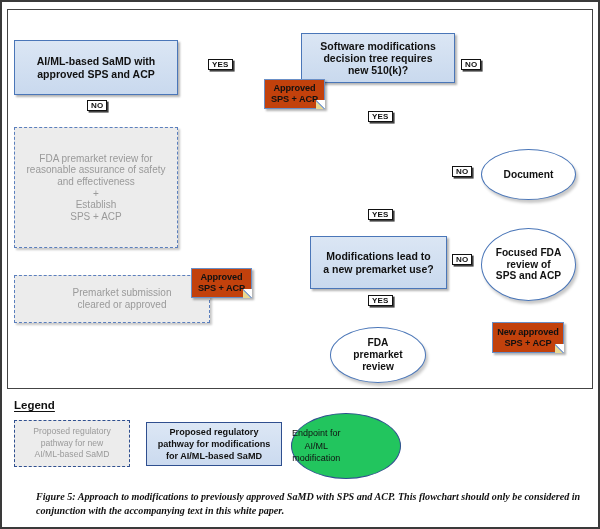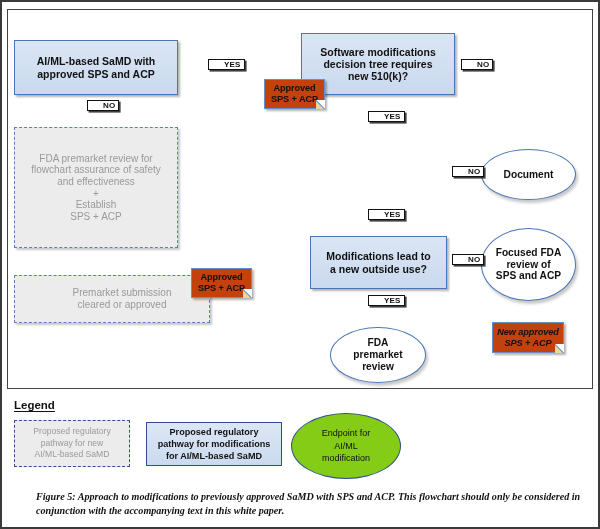--- a/index.html
+++ b/index.html
@@ -36,43 +36,43 @@
   .note-fold{position:absolute;right:-1px;bottom:-1px;width:9px;height:9px;
              background:linear-gradient(225deg,#ffffff 0 49%,#8aa6cf 49% 56%,#e8d995 56% 100%);}
 
   .endpoint{border:1.3px solid #4a76b8;border-radius:50%;background:#fff;
             color:#111;font-size:10.2px;font-weight:600;
             box-shadow:2px 3px 3px rgba(0,0,0,.22);}
 
   
   .edge-lbl{position:absolute;background:#fff;border:1.3px solid #111;
             color:#111;font-size:8px;font-weight:700;
-            padding:1px 3px 0 15px;line-height:1.05;
+            padding:1px 3px 0 3px;line-height:1.05;
             box-shadow:1.6px 1.6px 0 rgba(0,0,0,.75);
             letter-spacing:.2px;}
 
   
   .legend-title{position:absolute;left:14px;top:399px;font-size:11.5px;
                 font-weight:700;color:#111;text-decoration:underline;
                 text-underline-offset:2px;}
   .legend-grey{position:absolute;left:14px;top:420px;width:116px;height:47px;
                background:#ececec;border:1.6px dashed #2f4f8f;color:#9a9a9a;
                font-size:8.6px;display:flex;align-items:center;
                justify-content:center;text-align:center;line-height:1.35;
                box-sizing:border-box;}
   .legend-blue{position:absolute;left:146px;top:422px;width:136px;height:44px;
                background:linear-gradient(180deg,#dce7f5 0%,#cbdaef 100%);
                border:1.6px solid #2f4f8f;color:#111;font-size:9.1px;
                font-weight:600;display:flex;align-items:center;
                justify-content:center;text-align:center;line-height:1.35;
                box-sizing:border-box;}
   .legend-circle{position:absolute;left:291px;top:413px;width:110px;height:66px;
-                 border:1.3px solid #2f4f8f;border-radius:50%;background:#84cc16;
+                 border:1.3px solid #2f4f8f;border-radius:50%;background:#22c55e;
                  color:#111;font-size:9px;display:flex;align-items:center;
-                 justify-content:center;text-align:center;line-height:1.4;
+                 justify-content:flex-start;text-align:center;line-height:1.4;
                  box-sizing:border-box;}
 
   .caption{position:absolute;left:8px;top:490px;width:578px;
            font-family:"Liberation Serif","DejaVu Serif",serif;
            font-style:italic;font-weight:700;font-size:10.1px;color:#111;
            line-height:1.42;margin-left:28px;}
 
   svg.wires{position:absolute;left:0;top:0;width:600px;height:529px;
             pointer-events:none;}
 </style>
@@ -113,42 +113,42 @@
 
   <div class="chart-frame"></div>
 
   <div class="node proc-blue" style="left:14px;top:40px;width:164px;height:55px;flex-direction:column;">
     <span>AI/ML-based SaMD with</span>
     <span>approved SPS and ACP</span>
   </div>
 
   <div class="node proc-grey" style="left:14px;top:127px;width:164px;height:121px;flex-direction:column;">
     <span>FDA premarket review for</span>
-    <span>flowchart assurance of safety</span>
+    <span>reasonable assurance of safety</span>
     <span>and effectiveness</span>
     <span>+</span>
     <span>Establish</span>
     <span>SPS + ACP</span>
   </div>
 
   <div class="node proc-grey" style="left:14px;top:275px;width:196px;height:48px;flex-direction:column;padding-left:24px;">
     <span>Premarket submission</span>
     <span>cleared or approved</span>
   </div>
 
-  <div class="node proc-blue" style="left:301px;top:33px;width:154px;height:62px;flex-direction:column;">
+  <div class="node proc-blue" style="left:301px;top:33px;width:154px;height:50px;flex-direction:column;">
     <span>Software modifications</span>
     <span>decision tree requires</span>
     <span>new 510(k)?</span>
   </div>
 
 
   <div class="node proc-blue" style="left:310px;top:236px;width:137px;height:53px;flex-direction:column;">
     <span>Modifications lead to</span>
-    <span>a new outside use?</span>
+    <span>a new premarket use?</span>
   </div>
 
   <div class="node endpoint" style="left:481px;top:149px;width:95px;height:51px;">
     <span>Document</span>
   </div>
 
   <div class="node endpoint" style="left:481px;top:228px;width:95px;height:73px;flex-direction:column;">
     <span>Focused FDA</span>
     <span>review of</span>
     <span>SPS and ACP</span>
@@ -165,21 +165,21 @@
     <span>SPS + ACP</span>
     <span class="note-fold"></span>
   </div>
 
   <div class="node note-yellow" style="left:191px;top:268px;width:61px;height:30px;flex-direction:column;">
     <span>Approved</span>
     <span>SPS + ACP</span>
     <span class="note-fold"></span>
   </div>
 
-  <div class="node note-yellow" style="left:492px;top:322px;width:72px;height:31px;flex-direction:column;font-style:italic;">
+  <div class="node note-yellow" style="left:492px;top:322px;width:72px;height:31px;flex-direction:column;">
     <span>New approved</span>
     <span>SPS + ACP</span>
     <span class="note-fold"></span>
   </div>
 
   <div class="edge-lbl" style="left:208px;top:59px;">YES</div>
   <div class="edge-lbl" style="left:87px;top:100px;">NO</div>
   <div class="edge-lbl" style="left:461px;top:59px;">NO</div>
   <div class="edge-lbl" style="left:368px;top:111px;">YES</div>
   <div class="edge-lbl" style="left:452px;top:166px;">NO</div>

